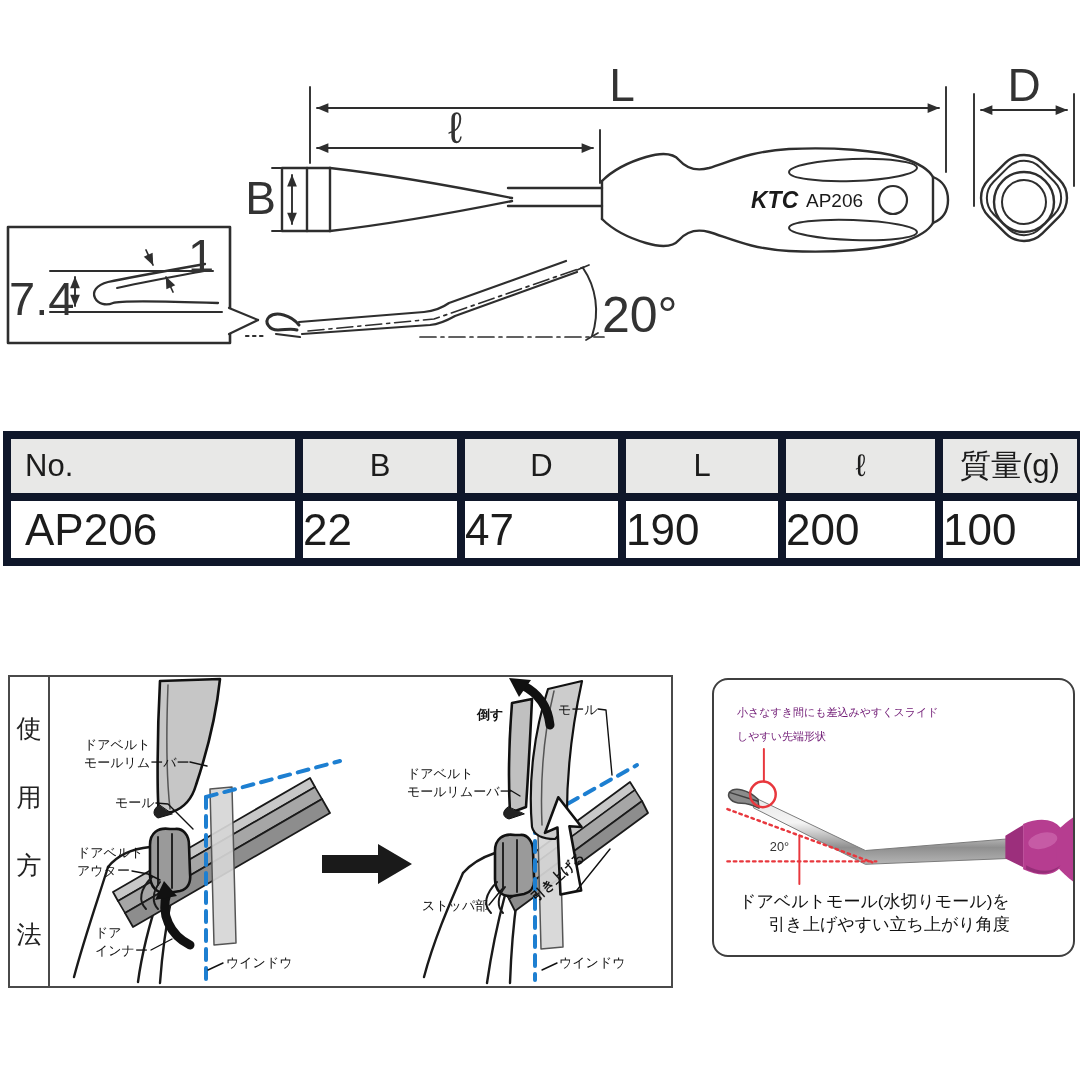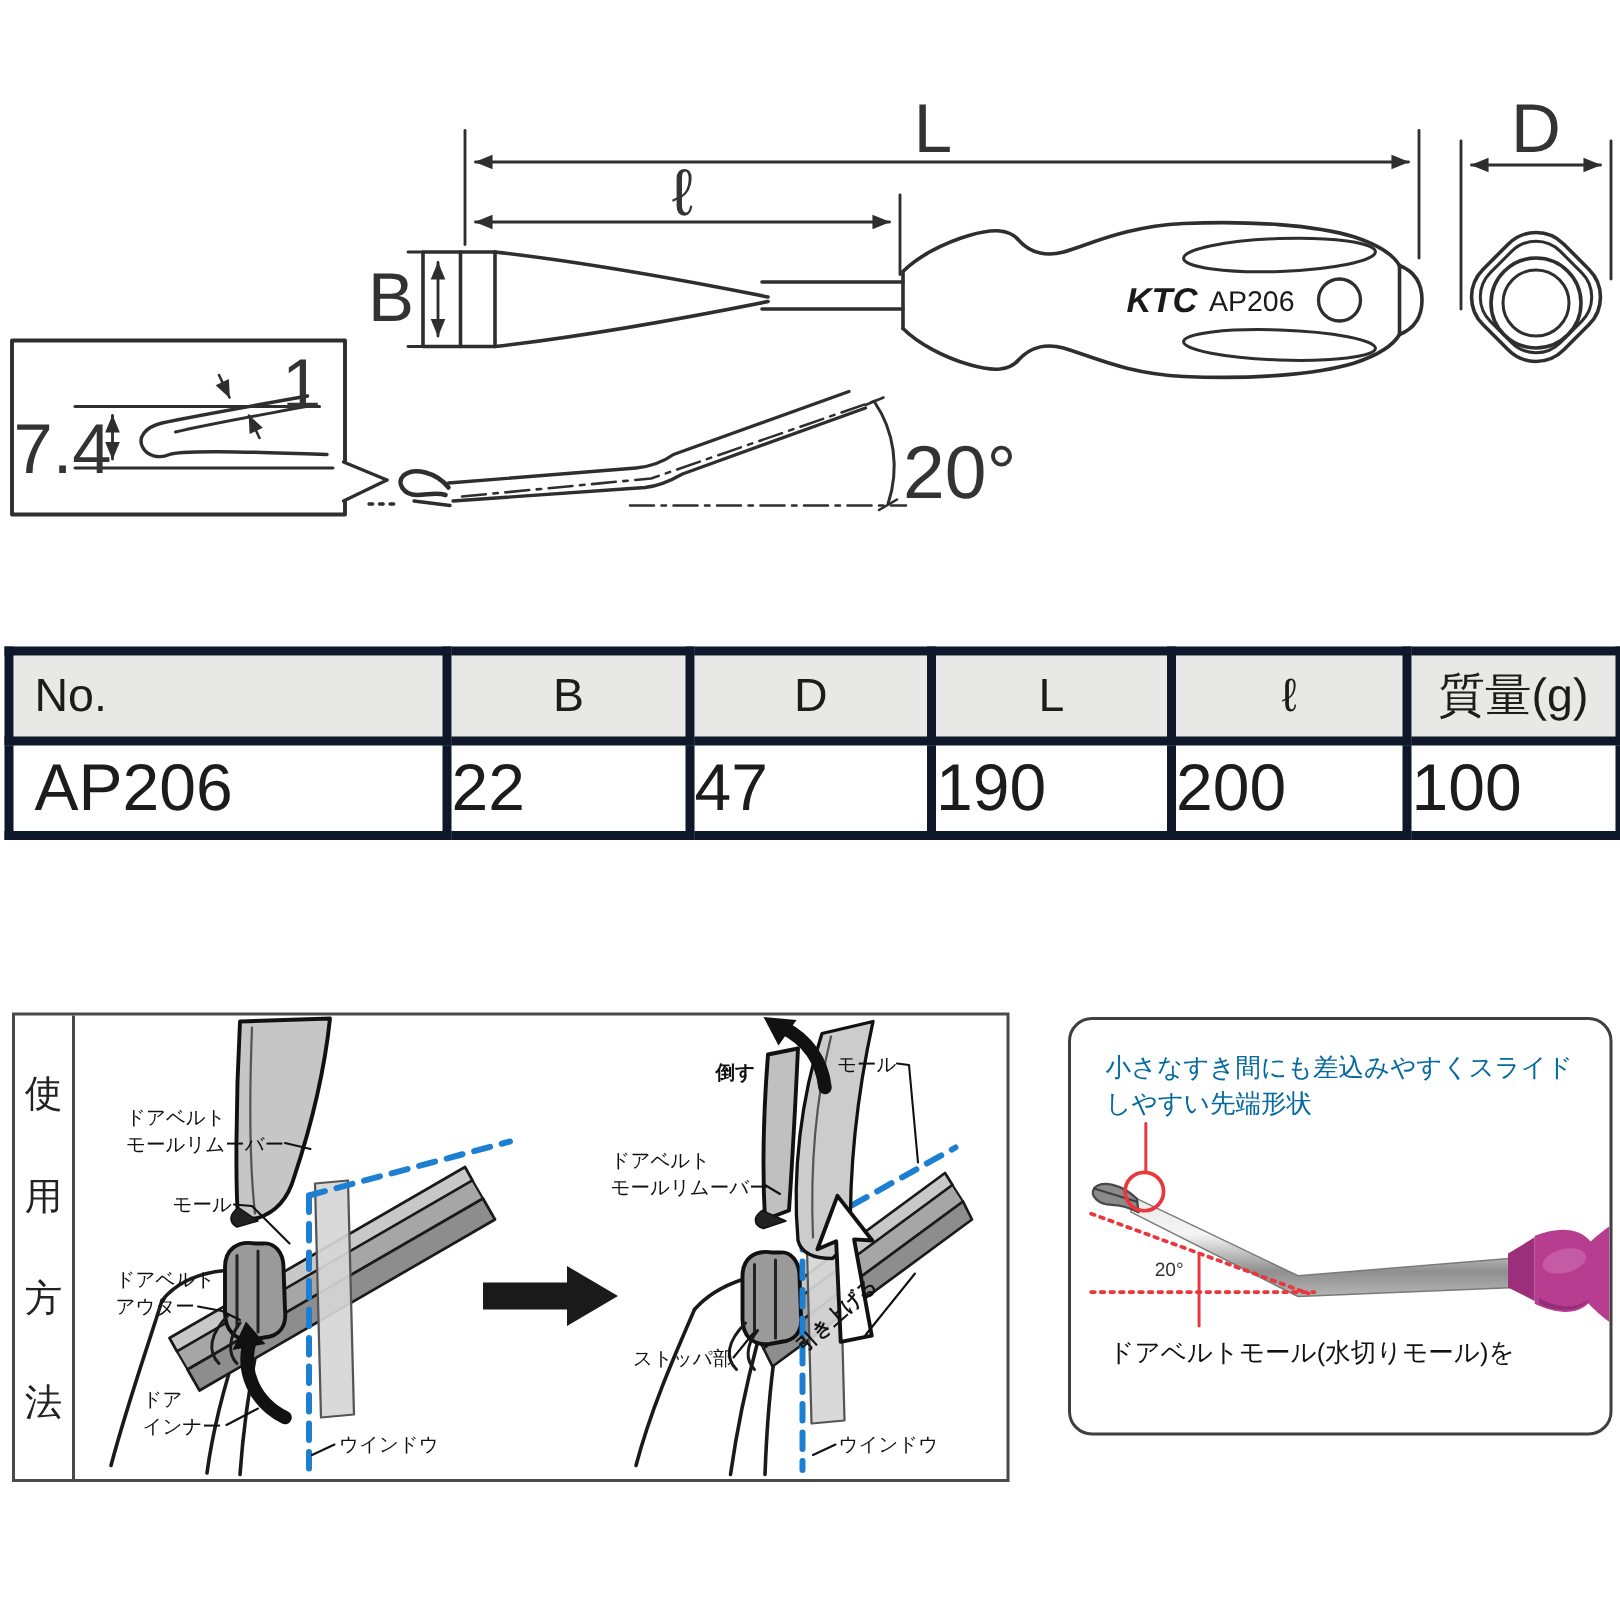--- a/index.html
+++ b/index.html
@@ -6,41 +6,41 @@
   .page{position:relative;width:1080px;height:1080px;background:#fff;overflow:hidden;
         font-family:"Liberation Sans","DejaVu Sans",sans-serif;color:#1c1c1c;}
   svg text{font-family:"Liberation Sans","DejaVu Sans",sans-serif;}
 
   
   .drawing-svg{position:absolute;left:0;top:0;width:1080px;height:420px;}
 
   
   .spec-table{position:absolute;left:3px;top:431px;width:1074px;border-collapse:collapse;
               table-layout:fixed;border:3px solid #2e2e2e;}
-  .spec-table th,.spec-table td{border:6px solid #0f172a;padding:0;white-space:nowrap;overflow:hidden;}
+  .spec-table th,.spec-table td{border:8px solid #0f172a;padding:0;white-space:nowrap;overflow:hidden;}
   .spec-table th{background:#e8e8e7;font-weight:normal;font-size:31px;height:54px;text-align:center;}
   .spec-table td{font-size:44px;height:57px;background:#fff;}
   .spec-table .c-no{text-align:left;padding-left:14px;}
 
   
   .usage-box{position:absolute;left:8px;top:675px;width:665px;height:313px;
              border:2px solid #4a4a4a;box-sizing:border-box;background:#fff;}
   .usage-strip{position:absolute;left:0;top:0;bottom:0;width:38px;border-right:2px solid #4a4a4a;
                display:flex;flex-direction:column;justify-content:space-evenly;align-items:center;
                font-size:25px;color:#222;}
   .usage-svg{position:absolute;left:0;top:0;width:661px;height:309px;}
   .dlabel{font-size:13px;fill:#111;}
   .leader{stroke:#111;stroke-width:1.4;fill:none;}
 
   
   .feature-box{position:absolute;left:712px;top:678px;width:363px;height:279px;
                border:2.5px solid #3f3f3f;border-radius:16px;box-sizing:border-box;
                overflow:hidden;background:#fff;}
   .feature-svg{position:absolute;left:0;top:0;width:100%;height:100%;}
-  .feature-text-top{position:absolute;left:23px;top:20px;font-size:17px;line-height:24px;color:#0369a1;}
+  .feature-text-top{position:absolute;left:23px;top:20px;font-size:11px;line-height:24px;color:#701a75;}
   .feature-text-bottom{position:absolute;left:25px;top:210px;font-size:17px;line-height:23px;color:#111;text-align:right;}
   .feature-text-top div,.feature-text-bottom div{white-space:nowrap;}
 </style>
 </head>
 <body>
 
 <div class="page">
 
   <svg class="drawing-svg" viewBox="0 0 1080 420" fill="none" stroke-linecap="round" stroke-linejoin="round">
     <defs>
@@ -310,16 +310,17 @@
         <ellipse cx="333" cy="163" rx="15" ry="8" fill="#d06cb0" opacity="0.65" transform="rotate(-14 333 163)"></ellipse>
         <path d="M316,188 C330,196 343,195 351,188 C345,197 330,199 316,192 Z" fill="#8d2a72" opacity="0.8"></path>
       </g>
     </svg>
     <div class="feature-text-top">
       <div>小さなすき間にも差込みやすくスライド</div>
       <div>しやすい先端形状</div>
     </div>
     <div class="feature-text-bottom">
       <div>ドアベルトモール(水切りモール)を</div>
+      <div>引き上げやすい立ち上がり角度</div>
     </div>
   </div>
 
 </div>
 
 </body></html>

